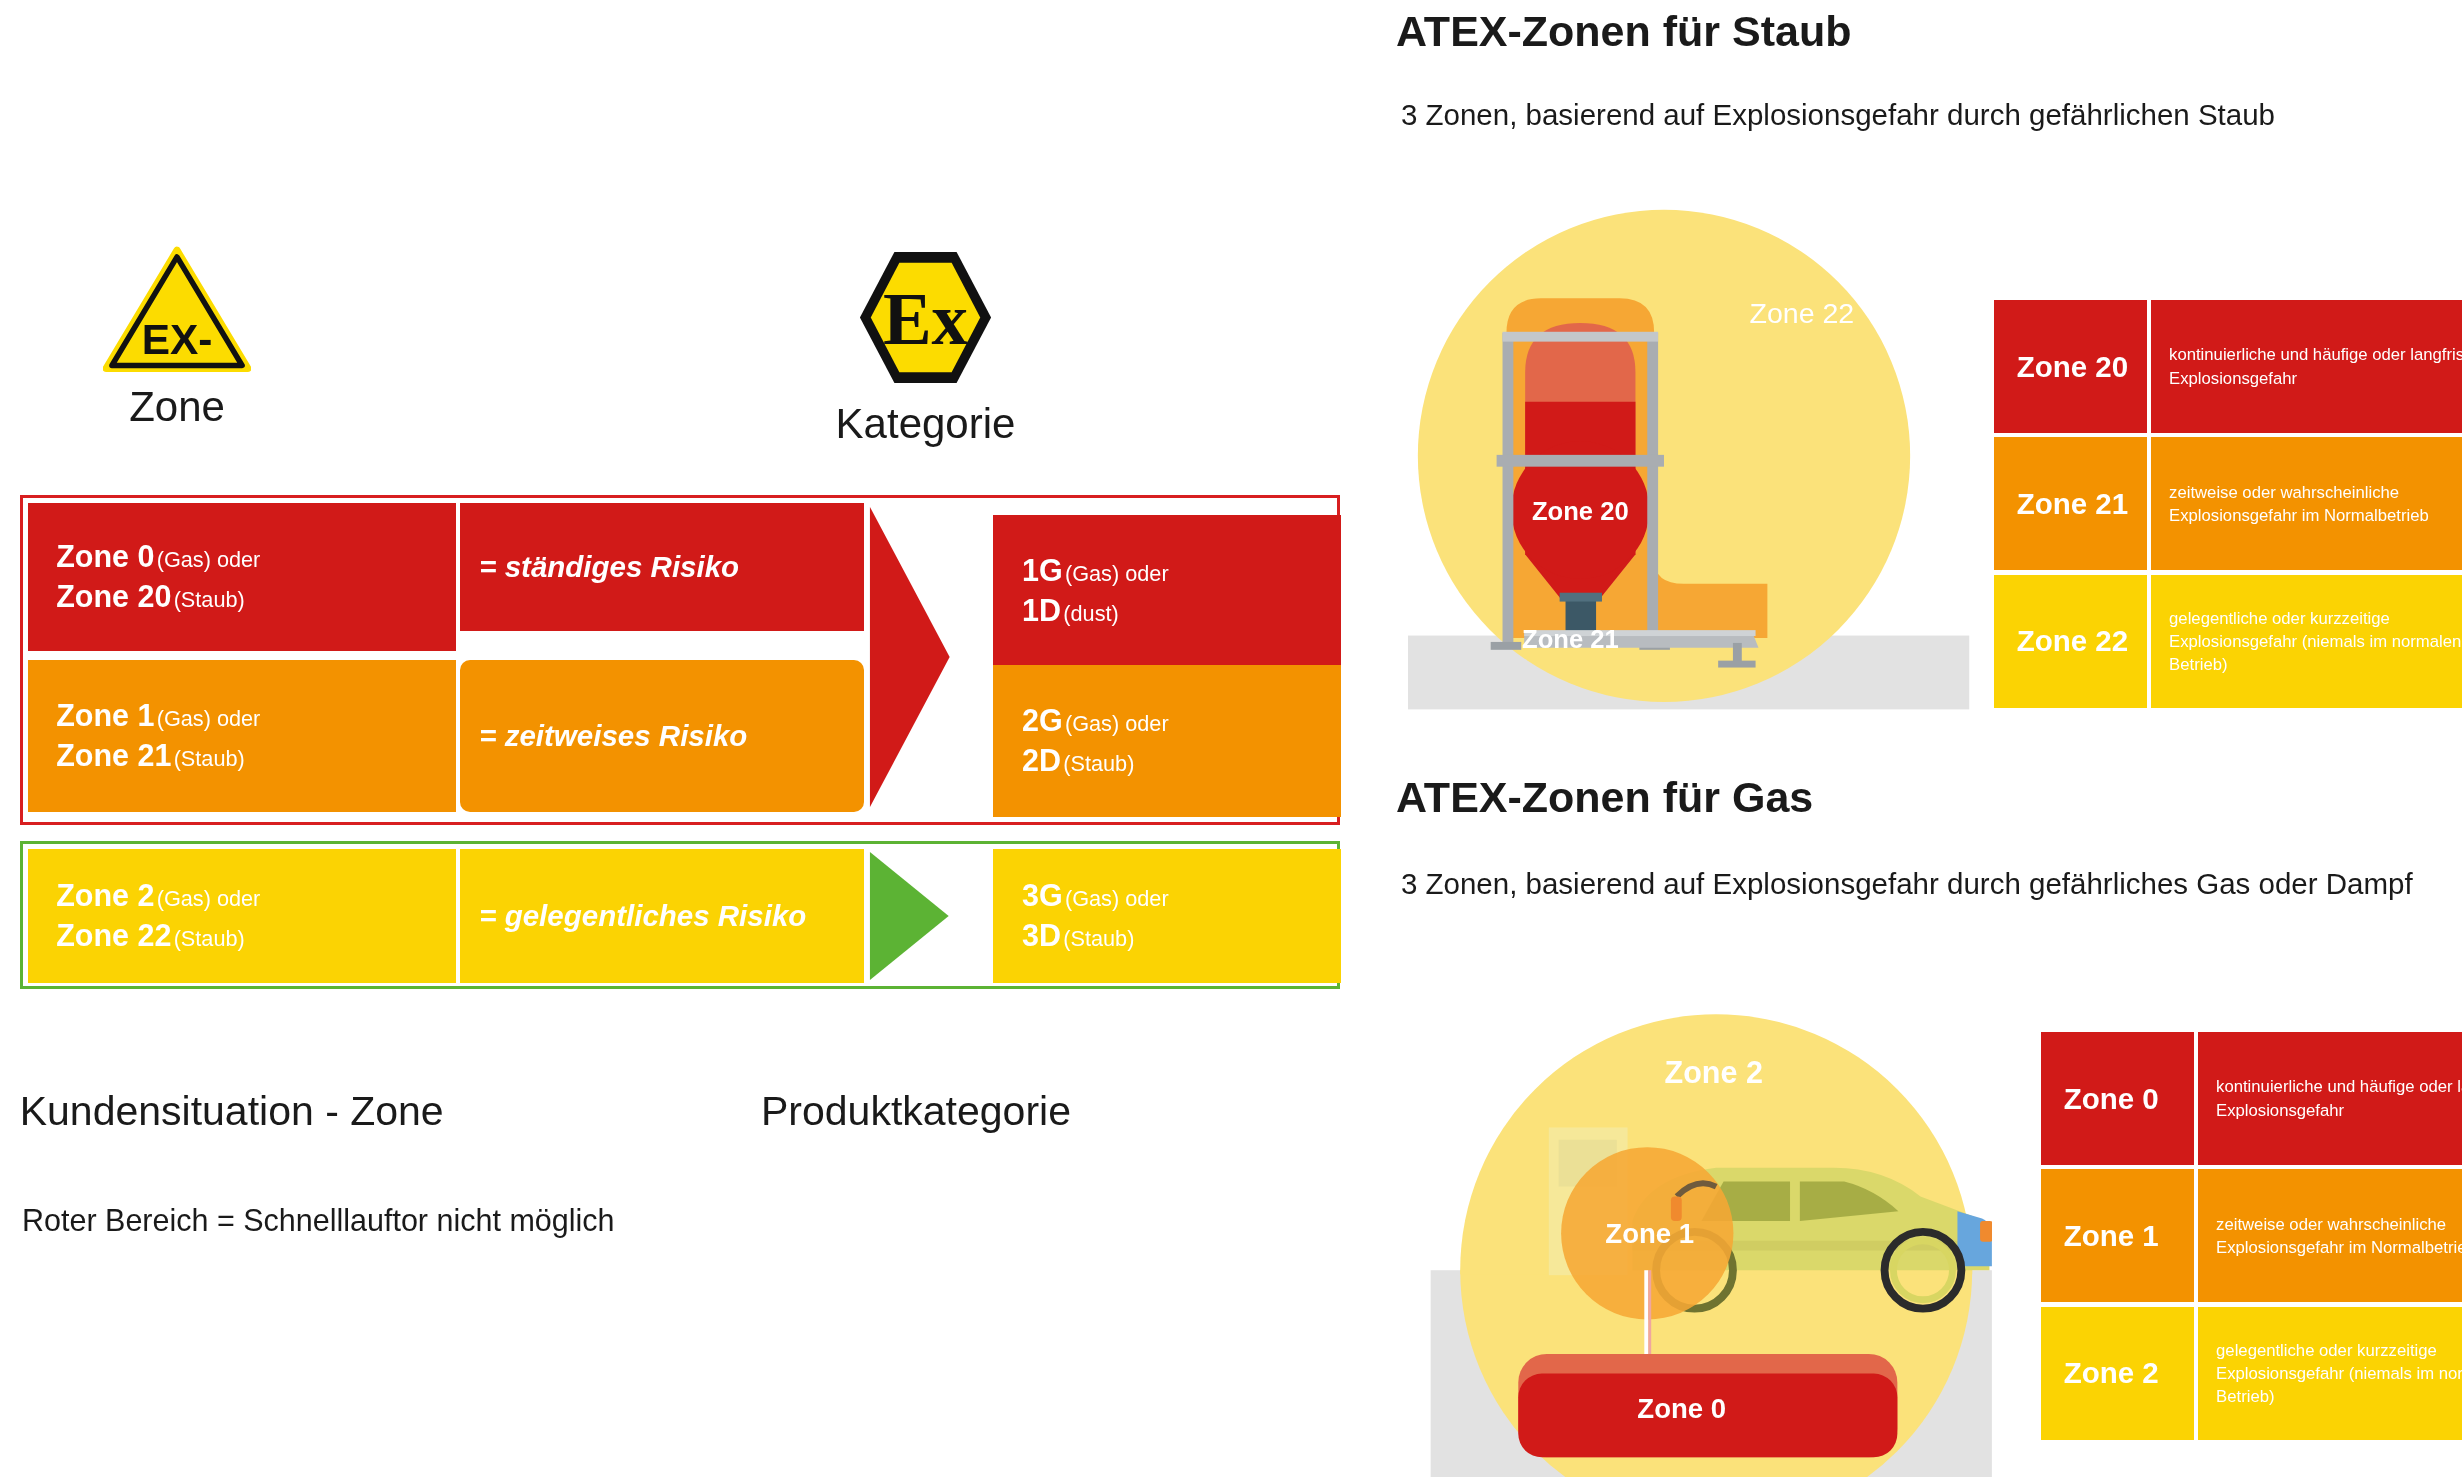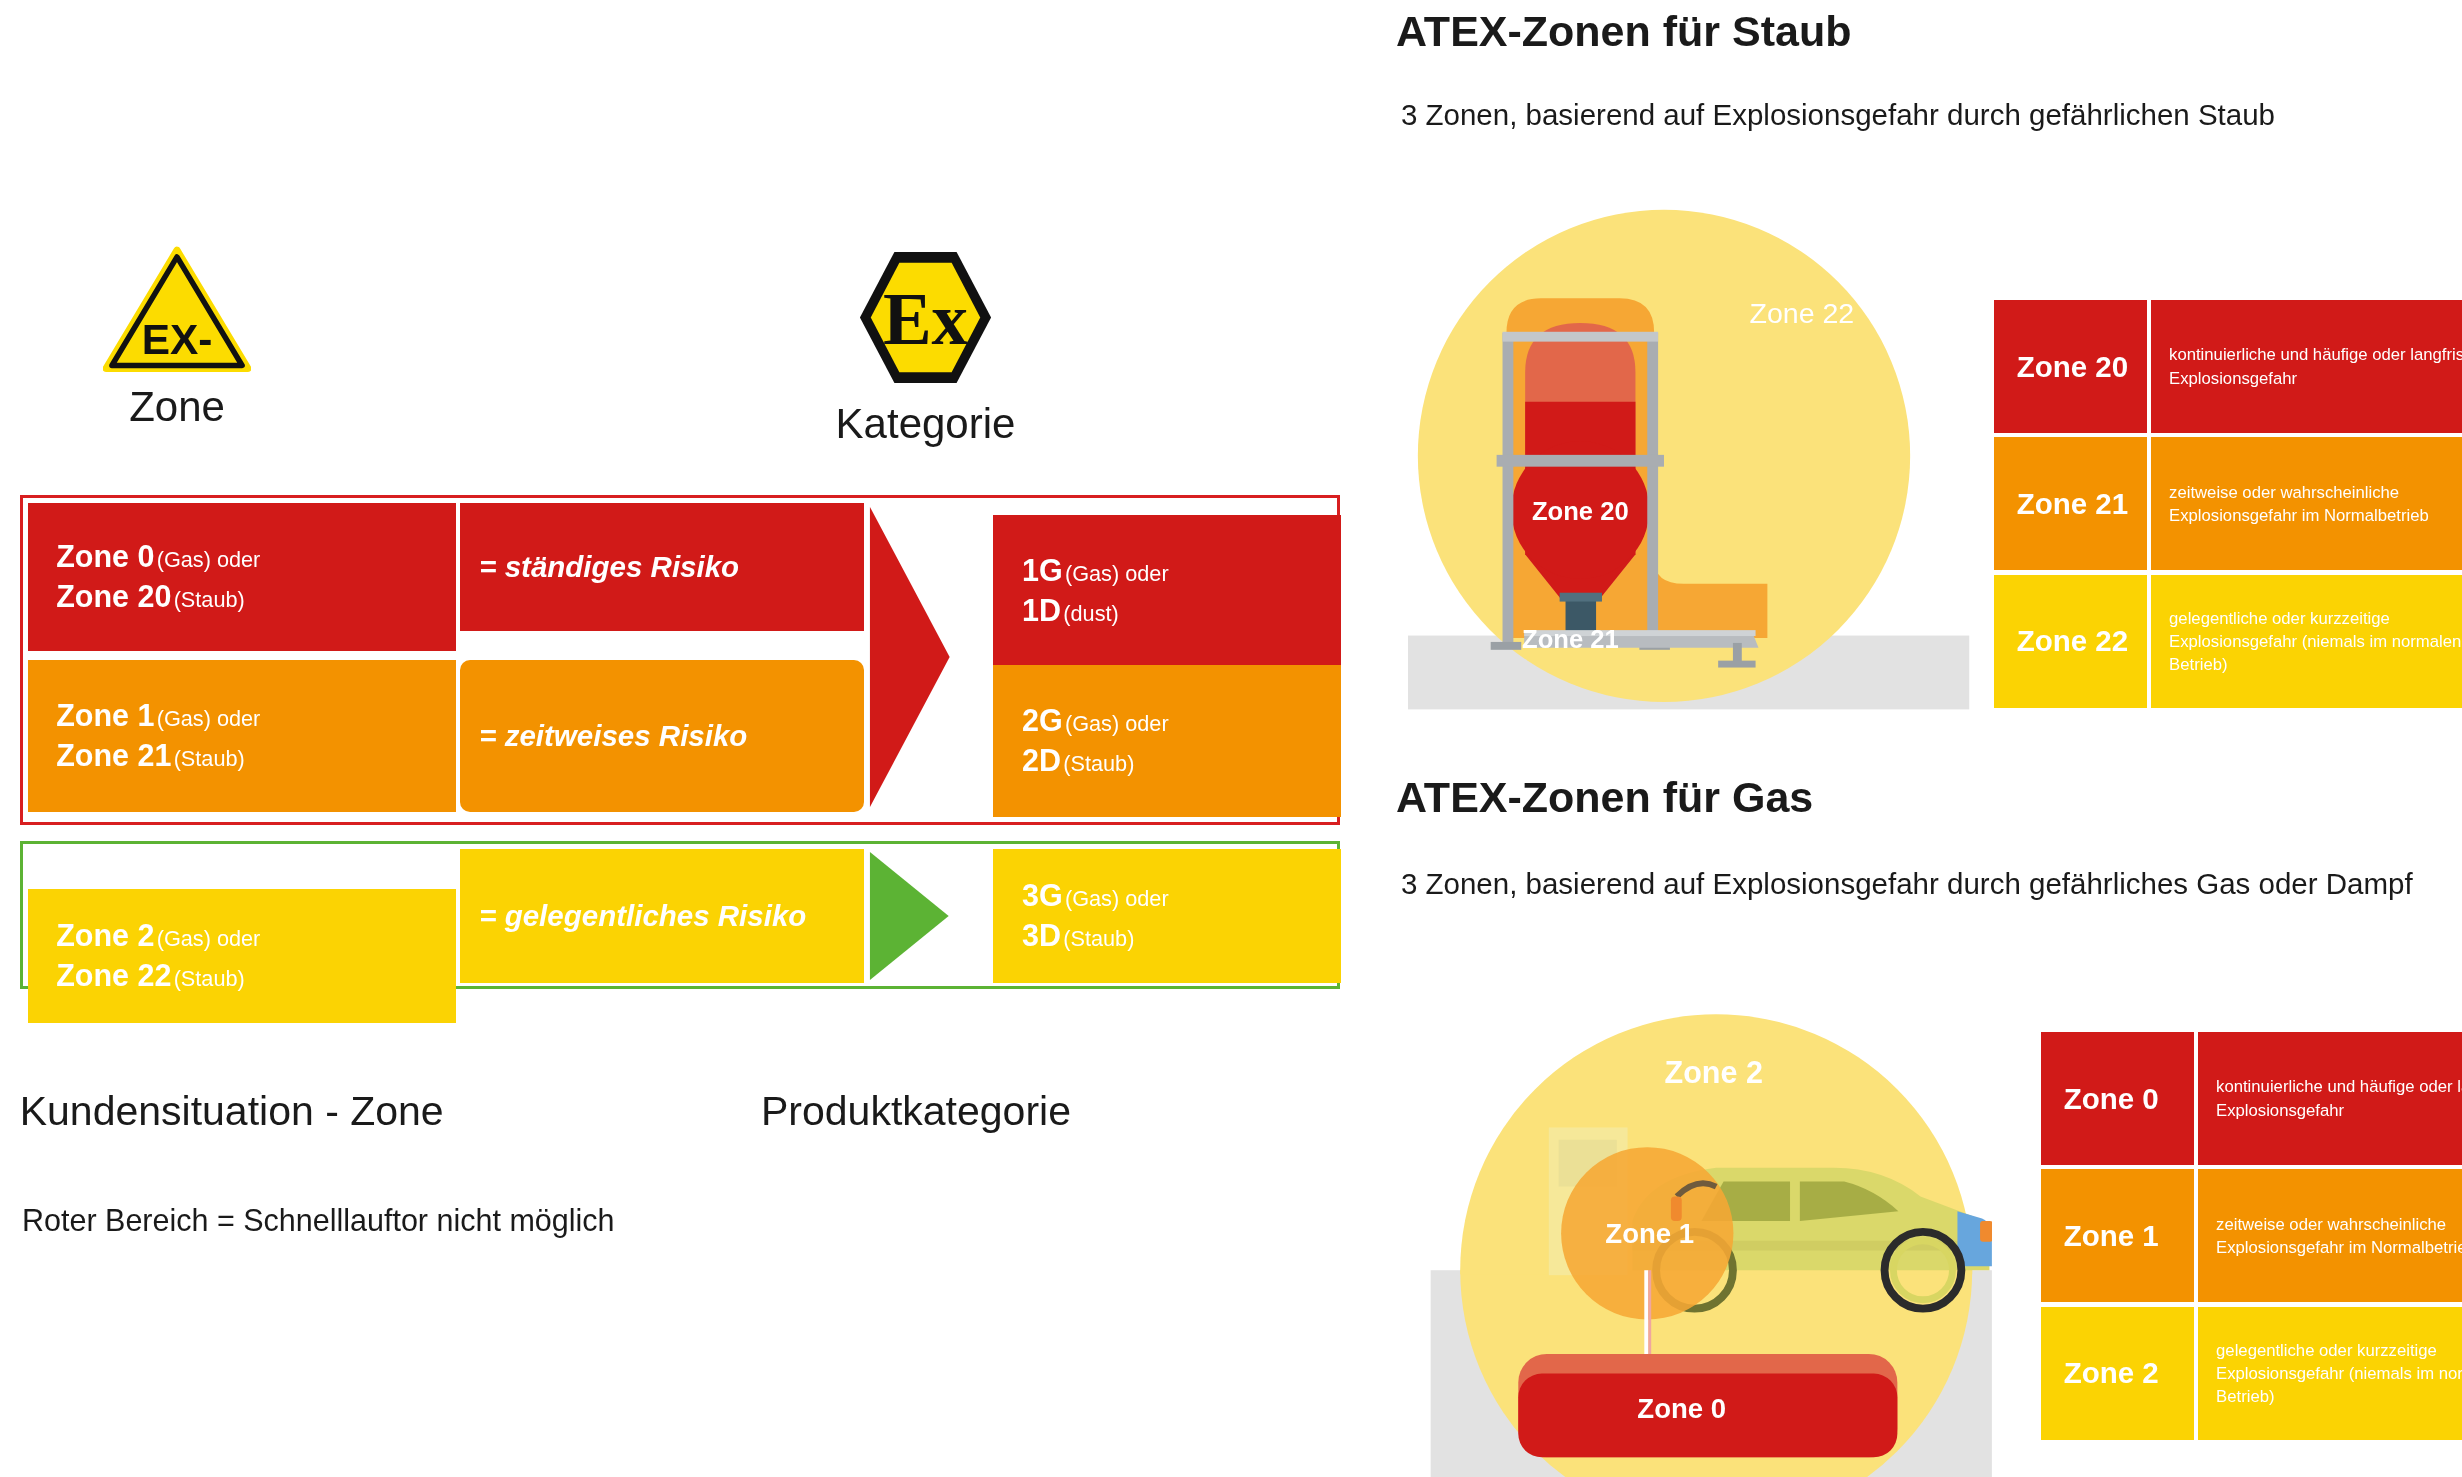--- a/index.html
+++ b/index.html
@@ -169,21 +169,21 @@
         <div class="arrow-wrap" style="left:839px;top:0;width:123px;height:308px;">
           <svg width="123" height="308" viewBox="0 0 250 626">
             <polygon points="6,8 168,313 6,618" fill="#d11a18"></polygon>
           </svg>
         </div>
       </div>
     </div>
 
     <div class="group" id="group-low">
       <div class="rowgrid">
-        <div class="cell cell-zone c-yellow" style="left:0;top:0;width:428px;height:134px;margin-top:40px;">
+        <div class="cell cell-zone c-yellow" style="left:0;top:0;width:428px;height:134px;">
           <div>
             <div class="zone-line"><span class="zone-strong">Zone 2</span> <span class="zone-sub">(Gas) oder</span></div>
             <div class="zone-line"><span class="zone-strong">Zone 22</span> <span class="zone-sub">(Staub)</span></div>
           </div>
         </div>
         <div class="cell cell-risk c-yellow" style="left:432px;top:0;width:404px;height:134px;">
           <span class="risk-text">= gelegentliches Risiko</span>
         </div>
         <div class="cell cell-cat c-yellow" style="left:965px;top:0;width:348px;height:134px;">
           <div>

